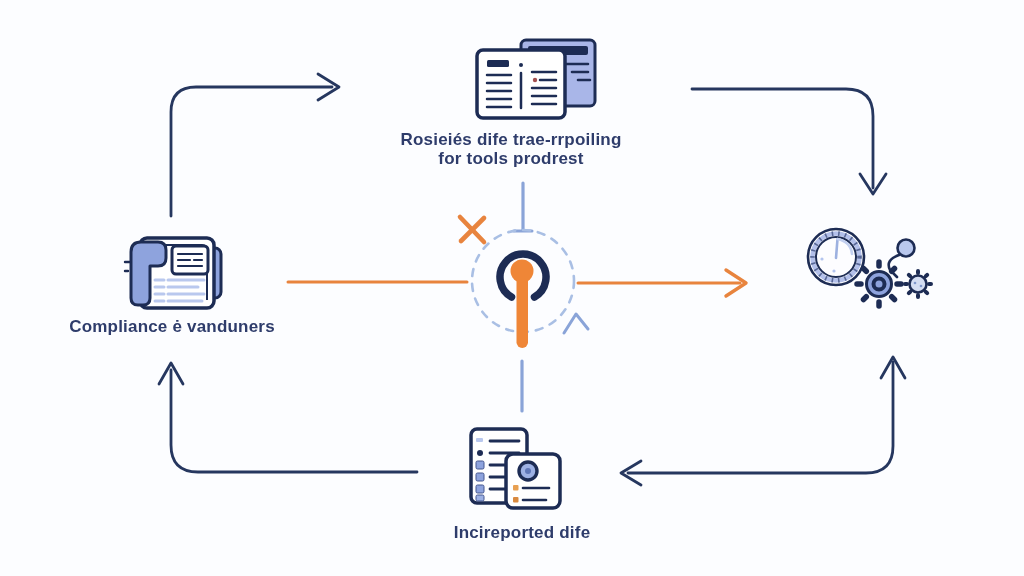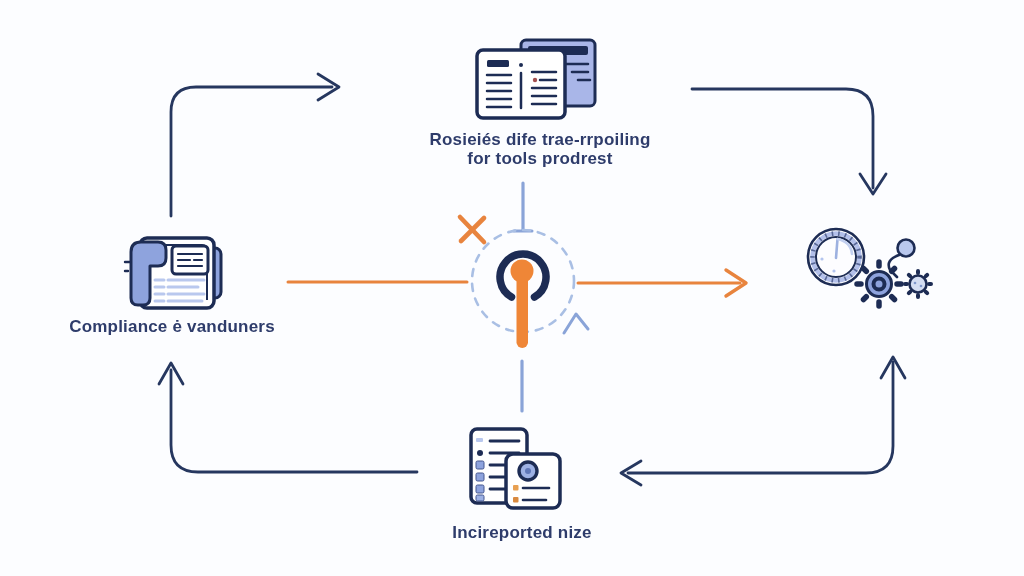--- a/index.html
+++ b/index.html
@@ -13,21 +13,21 @@
   .node-label{
     position:absolute;
     color:#2e3c6b;
     font-weight:700;
     font-size:17px;
     line-height:19px;
     text-align:center;
     letter-spacing:.2px;
     user-select:none;
   }
-  .label-top{left:400px;top:130px;width:280px;}
+  .label-top{left:371px;top:130px;width:280px;}
   .label-left{left:42px;top:317px;width:260px;}
   .label-right{left:740px;top:317px;width:260px;}
   .label-bottom{left:392px;top:523px;width:260px;}
 </style>
 </head>
 <body>
 
 <div class="stage">
 
 <svg width="1024" height="576" viewBox="0 0 1024 576">
@@ -166,14 +166,14 @@
     <rect x="513" y="497" width="5.5" height="5.5" rx="1" fill="#d98a3f"></rect>
     <path d="M 523 500 L 546 500" stroke="#1d2c54" stroke-width="2.6" stroke-linecap="round"></path>
   </g>
 </svg>
 
   <div class="node-label label-top">
     <div>Rosieiés dife trae-rrpoiling</div>
     <div>for tools prodrest</div>
   </div>
   <div class="node-label label-left">Compliance ė vanduners</div>
-  <div class="node-label label-bottom">Incireported nize</div>
+  <div class="node-label label-bottom">Incireported dife</div>
 </div>
 
 </body></html>

